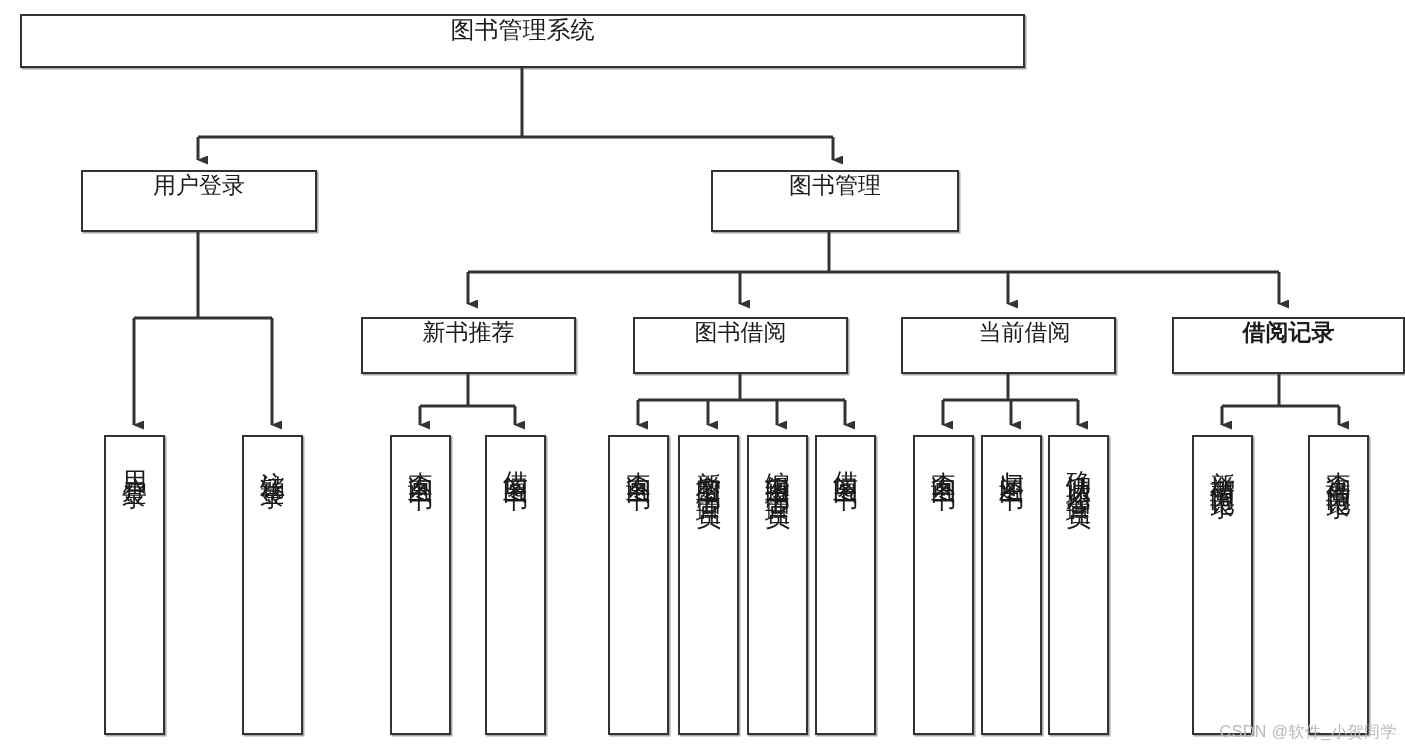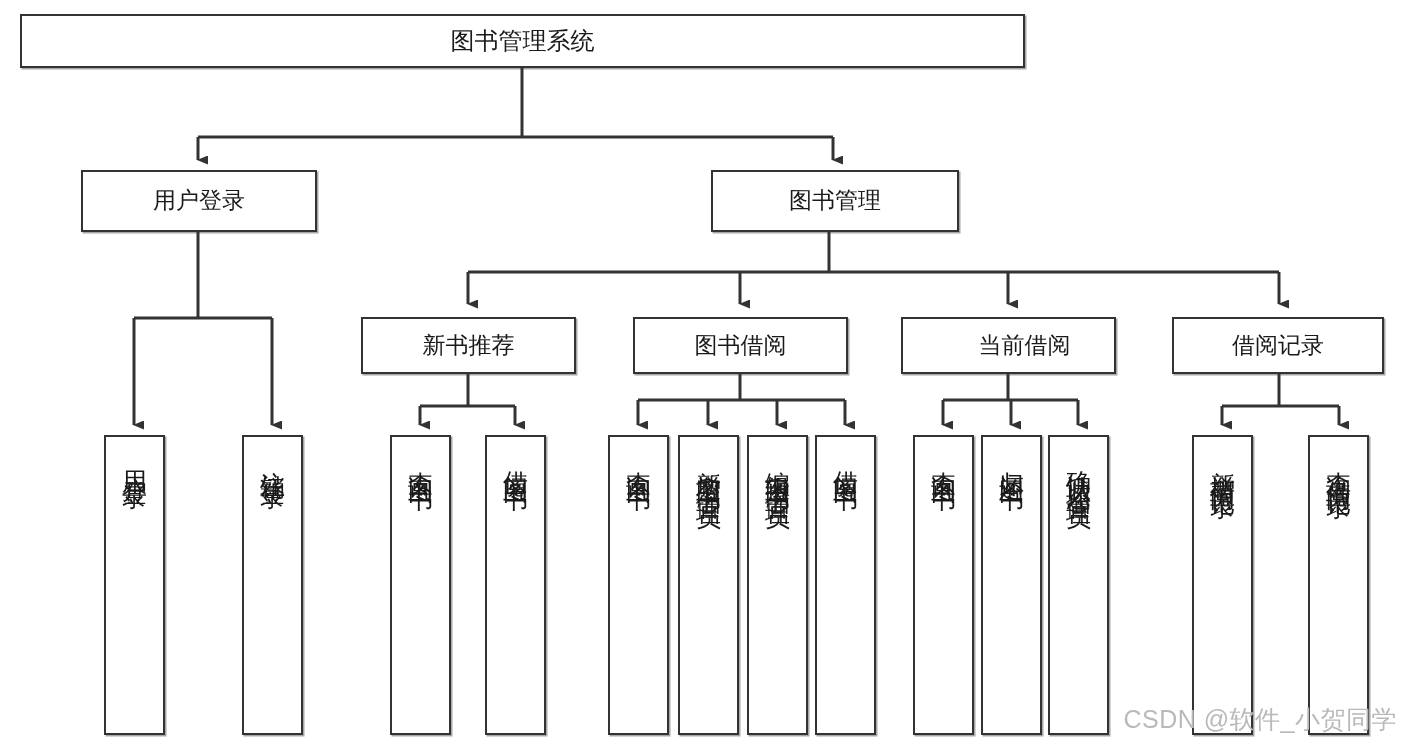--- a/index.html
+++ b/index.html
@@ -13,21 +13,20 @@
   }
   #canvas{position:absolute;left:0;top:0;width:1405px;height:747px;}
   #svg-links{position:absolute;left:0;top:0;width:1405px;height:747px;}
 
   .node{
     position:absolute;
     box-sizing:border-box;
     background:#ffffff;
     border:2px solid #333333;
     display:flex;
-    align-items:center;
     justify-content:center;
     color:#1a1a1a;
     box-shadow:1.5px 1.5px 0 rgba(60,60,60,.45);
   }
   .node .label{
     display:block;
     text-align:center;
     line-height:1.18;
     white-space:nowrap;
   }
@@ -47,22 +46,22 @@
     text-orientation:upright;
     font-size:25px;
     letter-spacing:5px;
     line-height:1;
     white-space:nowrap;
   }
 
   .watermark{
     position:absolute;
     right:8px;
-    bottom:11px;
-    font-size:25px;
+    bottom:4px;
+    font-size:16px;
     color:#b9b9b9;
     letter-spacing:.5px;
     white-space:nowrap;
     font-family:"Liberation Sans","DejaVu Sans",sans-serif;
   }
 </style>
 </head>
 <body>
 
 <div id="canvas">
@@ -135,21 +134,21 @@
   </div>
 
   <div class="node h" style="left:633px;top:317px;width:215px;height:57px;">
     <span class="label">图书借阅</span>
   </div>
 
   <div class="node h" style="left:901px;top:317px;width:215px;height:57px;padding-left:32px;">
     <span class="label">当前借阅</span>
   </div>
 
-  <div class="node h" style="left:1172px;top:317px;width:212px;height:57px;">
+  <div class="node h" style="left:1172px;top:317px;width:233px;height:57px;font-weight:bold;">
     <span class="label">借阅记录</span>
   </div>
 
   <div class="node v" style="left:104px;top:435px;width:61px;height:300px;">
     <span class="label">用户登录</span>
   </div>
   <div class="node v" style="left:242px;top:435px;width:61px;height:300px;">
     <span class="label">注销登录</span>
   </div>
 

